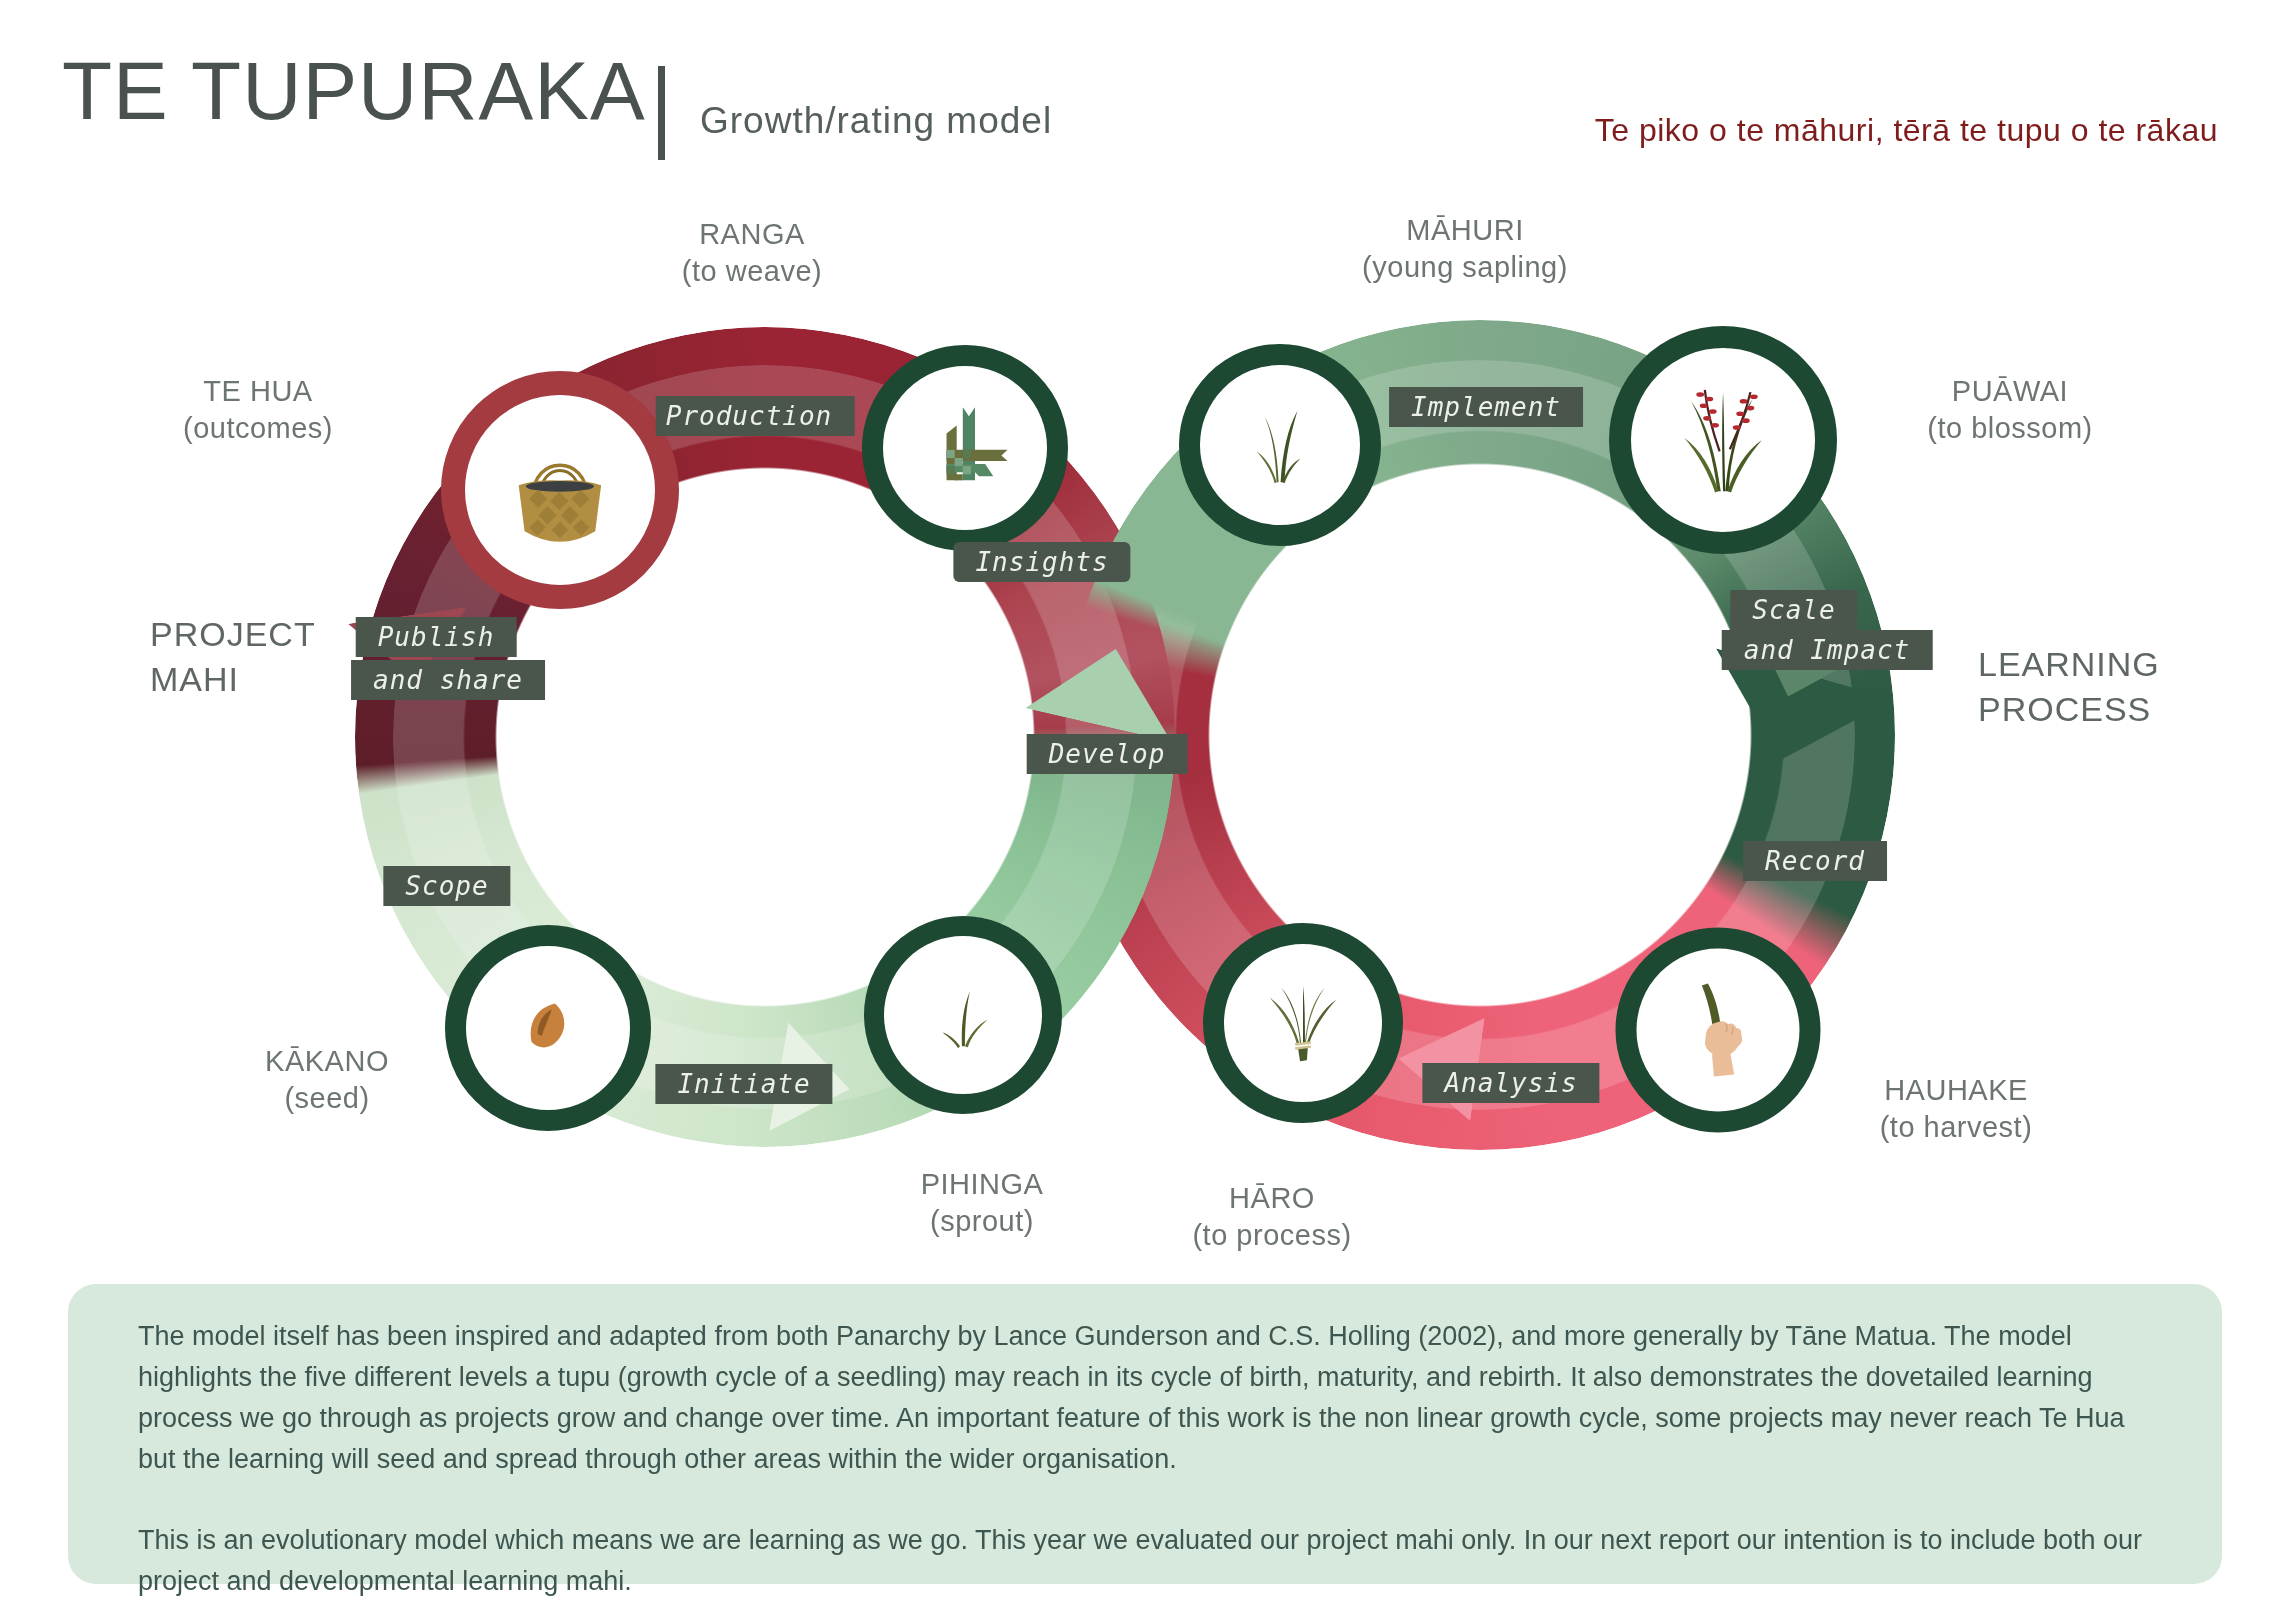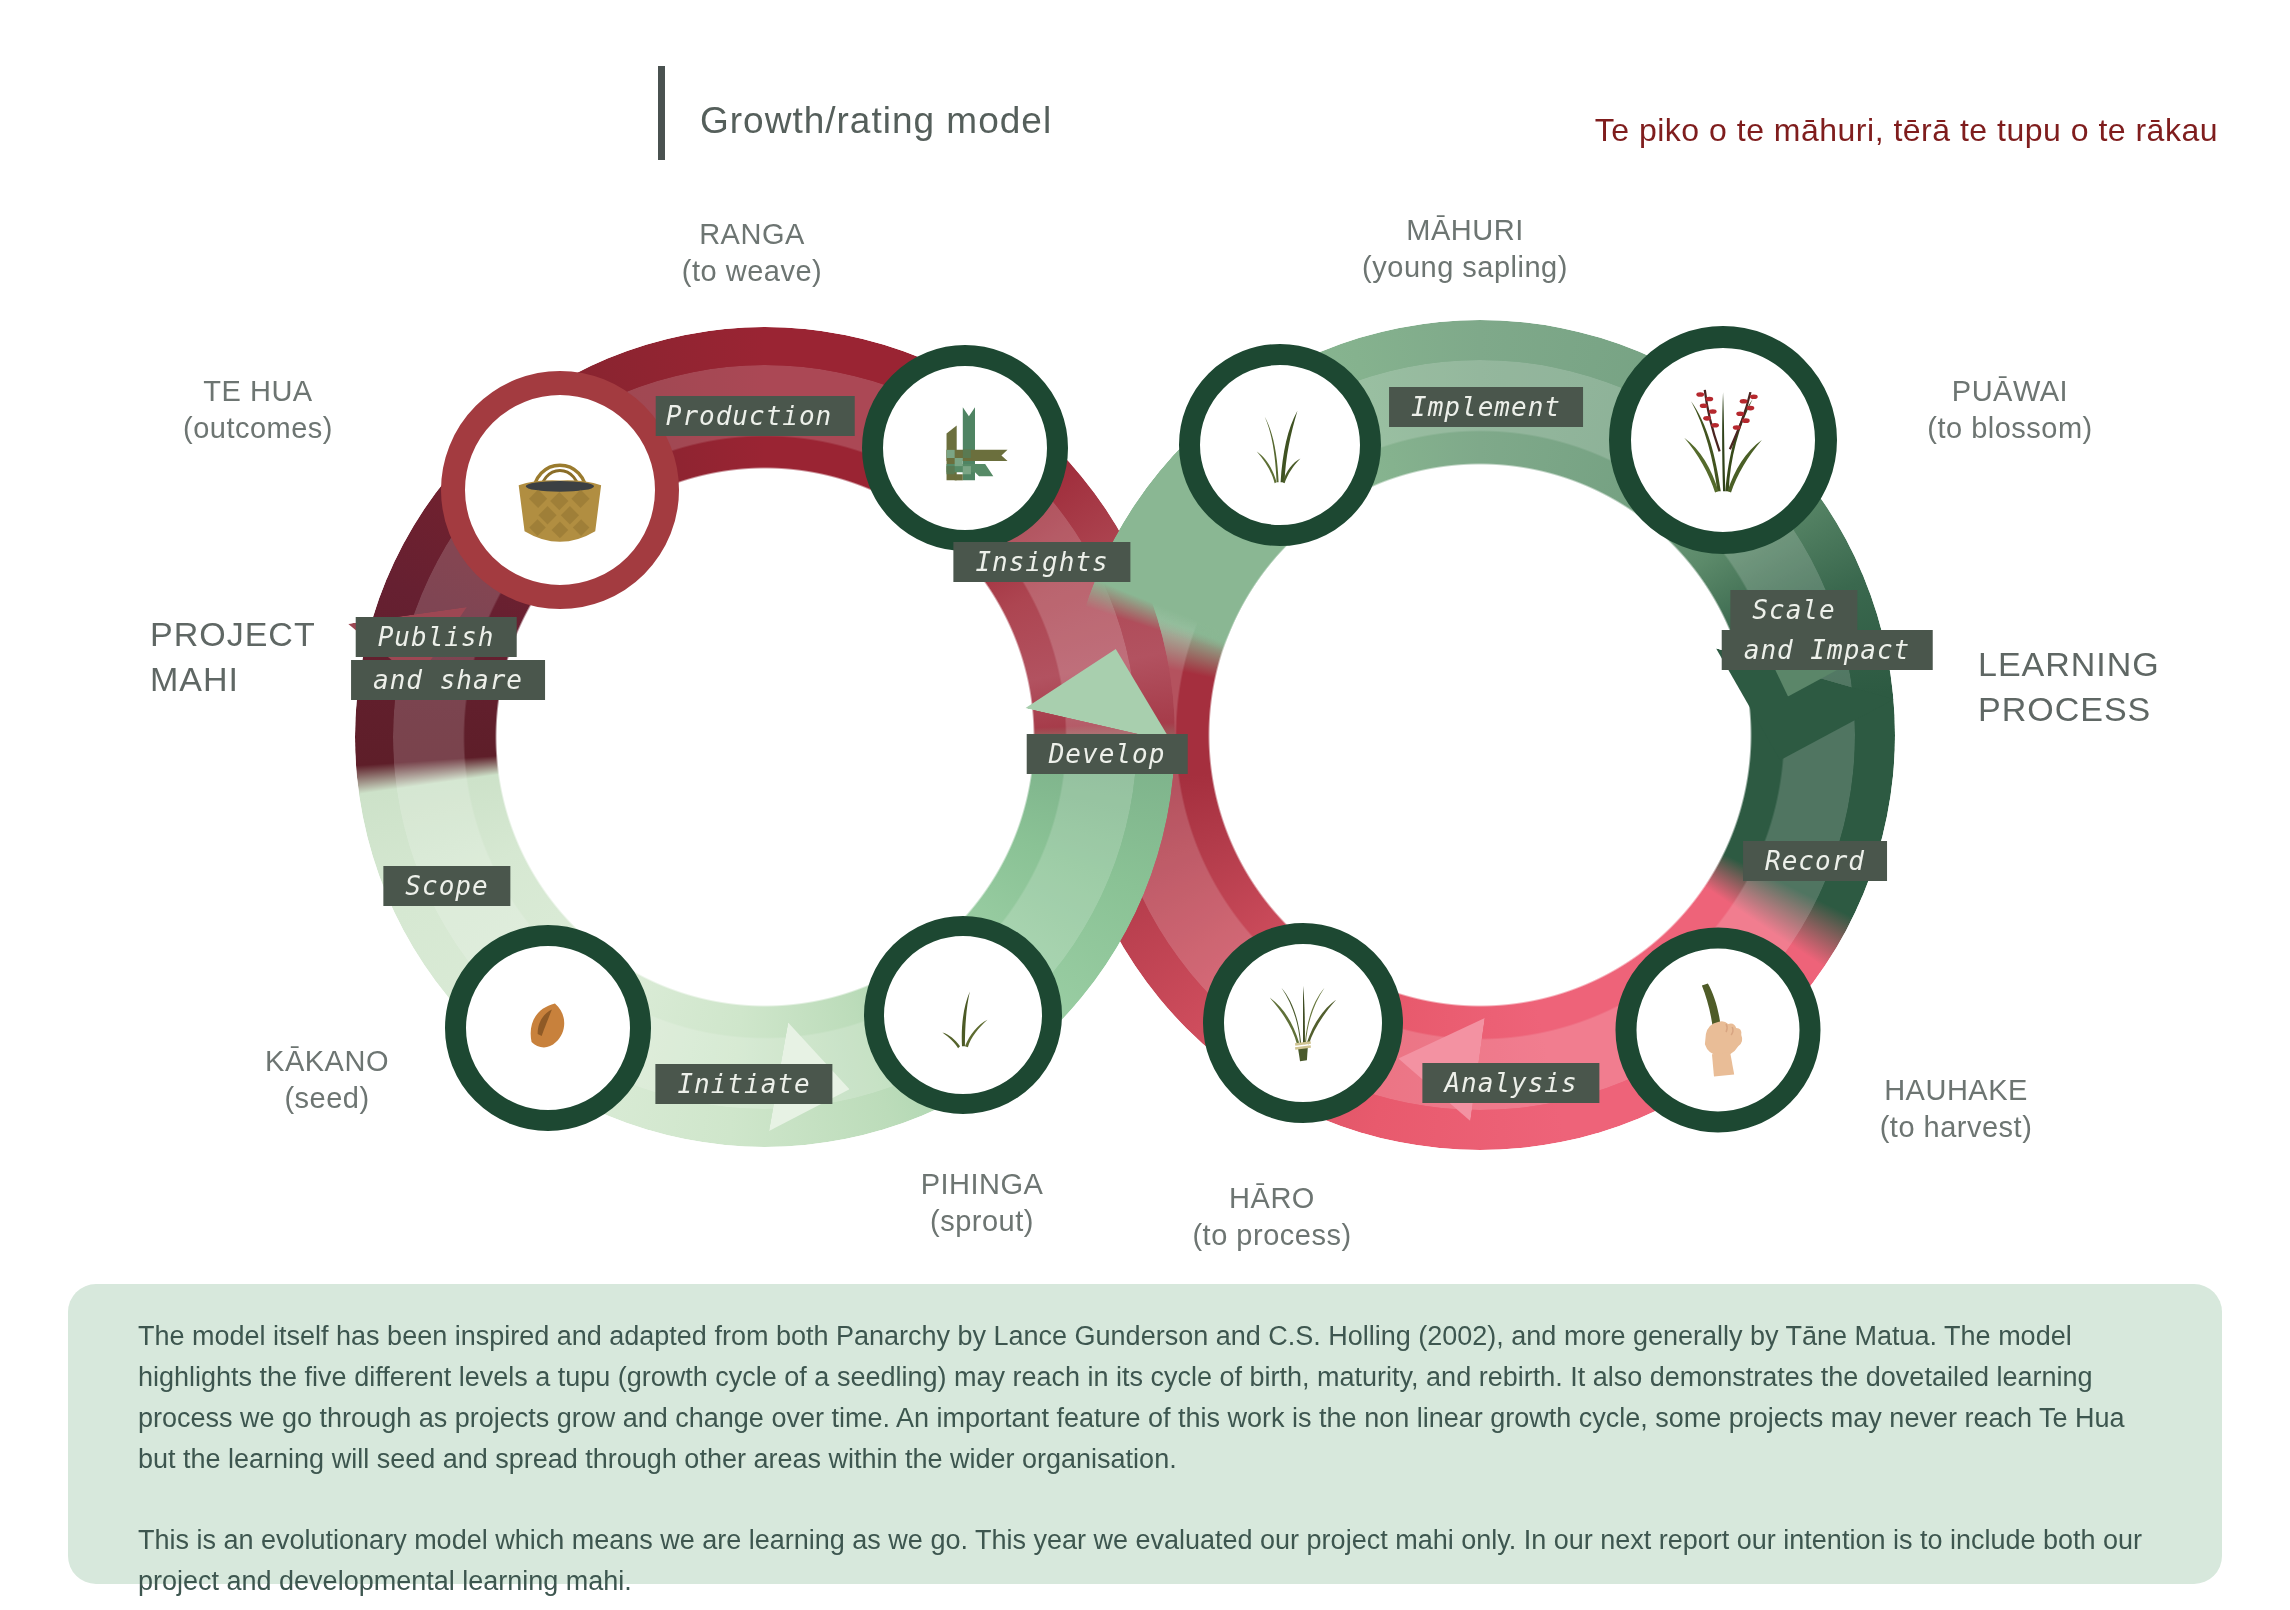--- a/index.html
+++ b/index.html
@@ -78,20 +78,21 @@
                 background:#d7e8dc;border-radius:28px;}
   .footer-text{position:absolute;left:70px;top:32px;width:2030px;color:#3d564f;
                font-size:27px;line-height:41px;}
   .footer-text .p2{margin-top:40px;}
 </style>
 </head>
 <body>
 
 <div class="canvas">
 
+  <div class="title">TE TUPURAKA</div>
   <div class="title-divider"></div>
   <div class="subtitle">Growth/rating model</div>
   <div class="tagline">Te piko o te māhuri, tērā te tupu o te rākau</div>
 
   <div class="donut" id="right-donut"></div>
   <div class="donut" id="right-stripe"></div>
   <div class="donut" id="left-donut"></div>
   <div class="donut" id="left-stripe"></div>
   <div class="donut" id="crossing-patch"></div>
 
@@ -203,21 +204,21 @@
   <div class="node" style="left:1718px;top:1030px;width:205px;height:205px;border:21px solid #1d4832;">
     <svg viewBox="0 0 100 100">
       <path d="M34,6 C42,26 48,52 46,86 L54,86 C56,50 50,22 40,4 Z" fill="#4f5c28"></path>
       <path d="M38,54 Q40,44 50,42 Q56,40 60,44 Q66,42 68,48 Q74,48 73,55 Q76,62 70,66 Q64,76 52,76 Q40,74 37,64 Z" fill="#e9bd97"></path>
       <path d="M44,74 L62,72 L66,94 L46,96 Z" fill="#e9bd97"></path>
       <path d="M58,44 Q60,48 58,52 M64,47 Q66,51 63,55" stroke="#d8a582" fill="none" stroke-width="1.5"></path>
     </svg>
   </div>
 
   <div class="plabel" style="left:755px;top:416px;padding-left:10px;">Production</div>
-  <div class="plabel" style="left:1042px;top:562px;">Insights</div>
+  <div class="plabel" style="left:1042px;top:562px;border-radius:6px;">Insights</div>
   <div class="plabel" style="left:436px;top:637px;">Publish</div>
   <div class="plabel" style="left:448px;top:680px;">and share</div>
   <div class="plabel" style="left:447px;top:886px;">Scope</div>
   <div class="plabel" style="left:744px;top:1084px;">Initiate</div>
   <div class="plabel" style="left:1107px;top:754px;">Develop</div>
   <div class="plabel" style="left:1486px;top:407px;">Implement</div>
   <div class="plabel" style="left:1794px;top:610px;">Scale</div>
   <div class="plabel" style="left:1827px;top:650px;">and Impact</div>
   <div class="plabel" style="left:1815px;top:861px;">Record</div>
   <div class="plabel" style="left:1511px;top:1083px;">Analysis</div>

